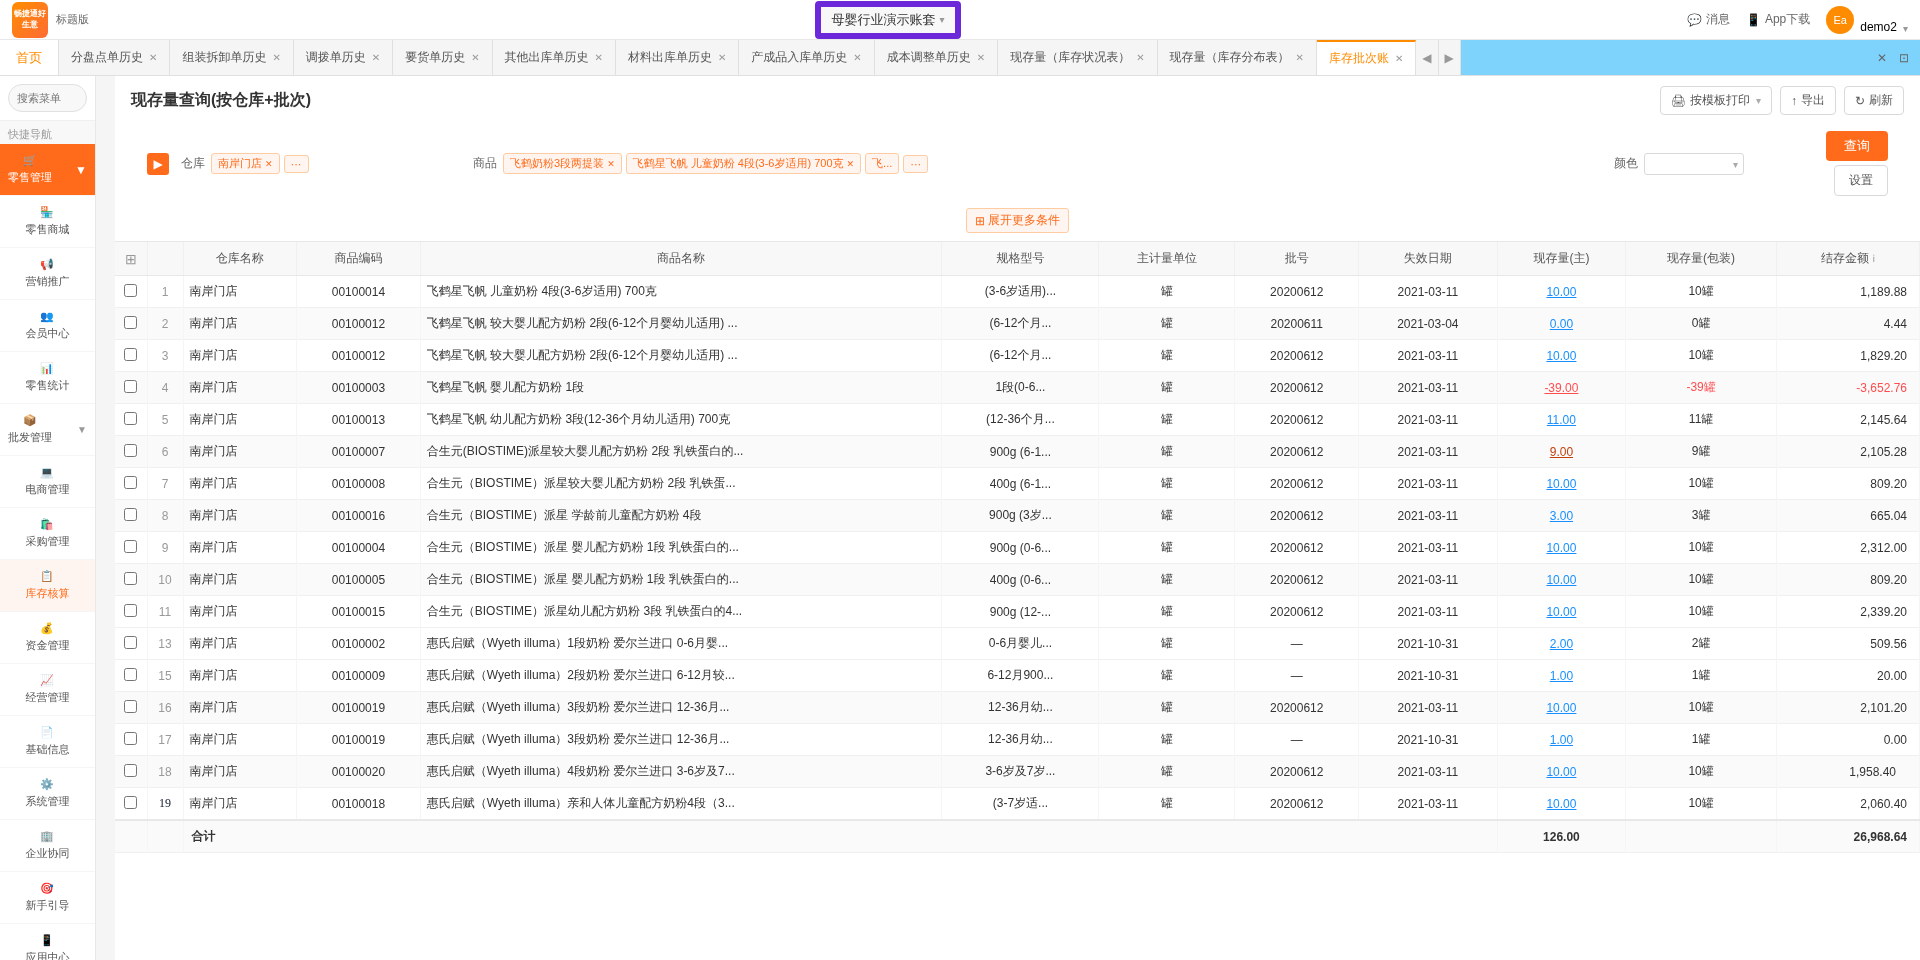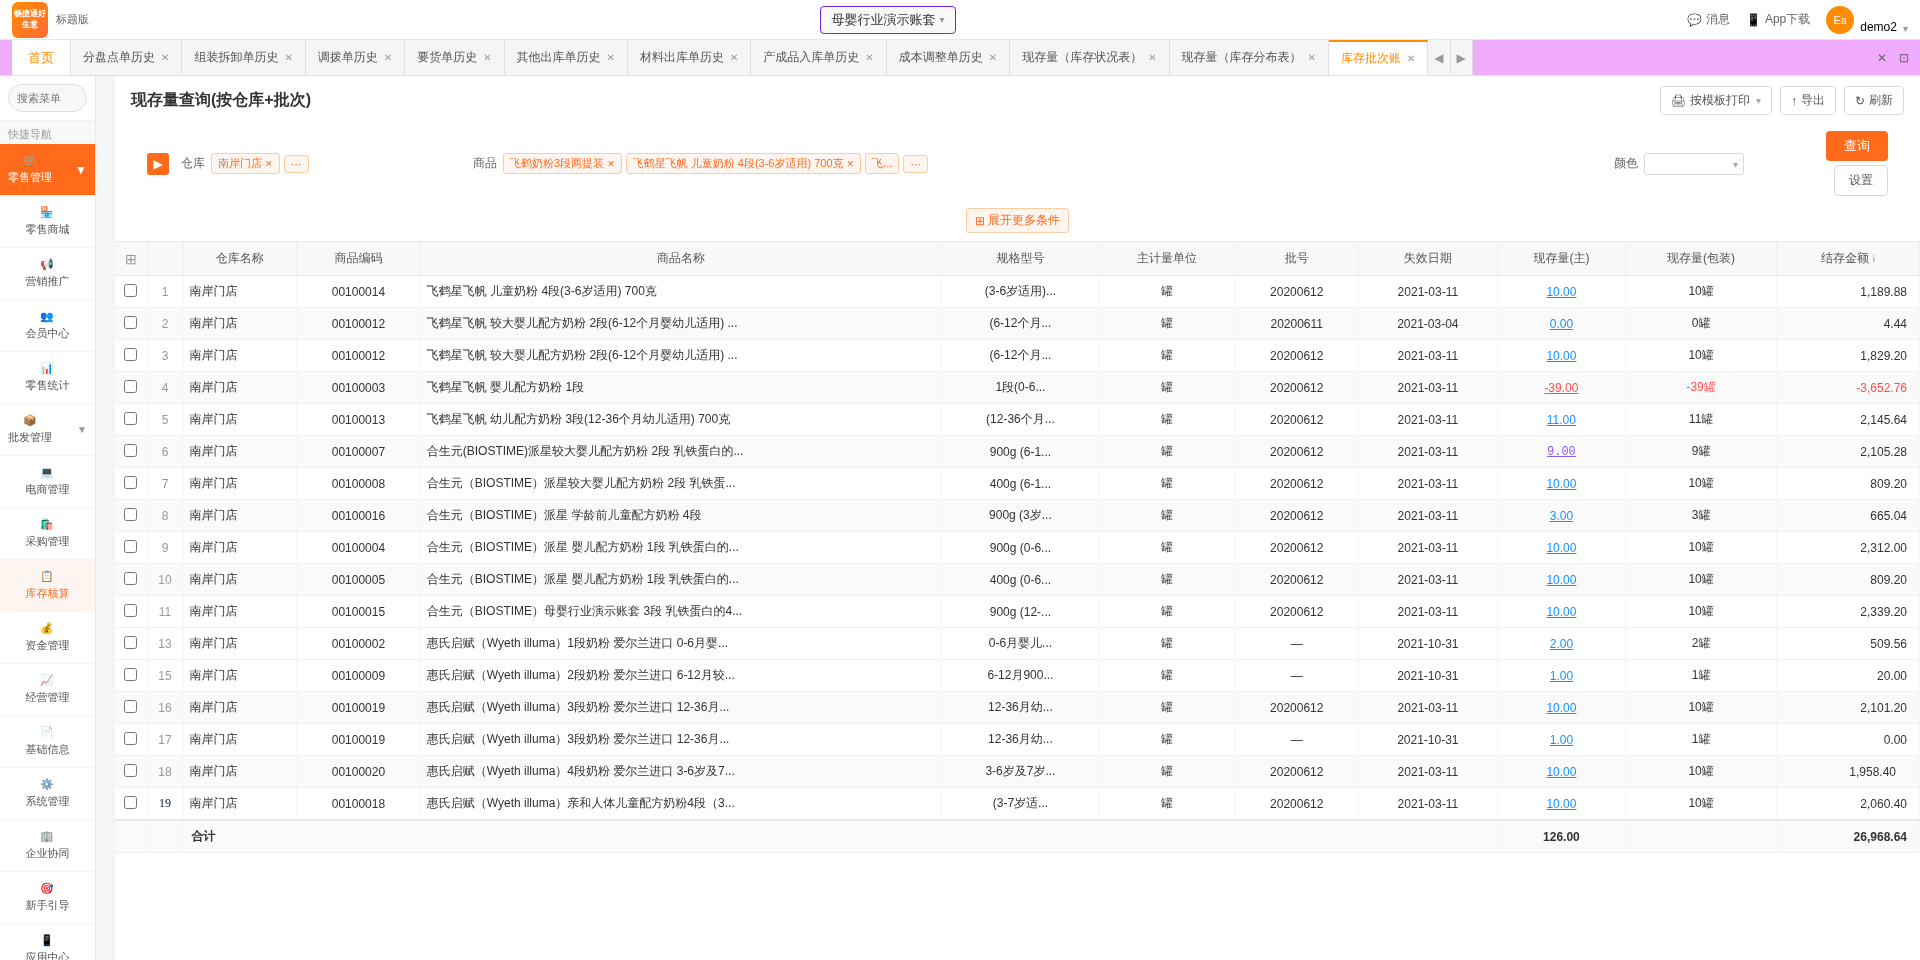--- a/index.html
+++ b/index.html
@@ -23,43 +23,43 @@
     .logo-box {
       width: 36px; height: 36px;
       background: linear-gradient(135deg, #ff8c00, #ff6b35);
       border-radius: 6px;
       display: flex; align-items: center; justify-content: center;
       color: #fff; font-size: 10px; font-weight: bold; text-align: center; line-height: 1.2;
     }
     .logo-text { font-size: 11px; color: #666; }
     .header-selector {
       display: flex; align-items: center; gap: 4px;
-      background: #f8f8f8; border: 1px solid #6d28d9; border-radius: 4px;
+      background: #f8f8f8; border: 6px solid #6d28d9; border-radius: 4px;
       padding: 4px 10px; cursor: pointer; color: #333; font-size: 13px;
     }
     .header-right {
       display: flex; align-items: center; gap: 16px;
     }
     .header-btn {
       display: flex; align-items: center; gap: 4px; color: #666; font-size: 12px; cursor: pointer;
     }
     .avatar {
       width: 28px; height: 28px; border-radius: 50%; background: #ff8c00;
       display: flex; align-items: center; justify-content: center; color: #fff; font-size: 11px;
     }
 
     
     .tab-bar {
       height: 36px;
-      background: #f0abfc;
+      background: #7dd3fc;
       border-bottom: 1px solid #e0e0e0;
       display: flex;
       align-items: center;
       overflow: hidden;
-      padding-left: 12px;
+      padding-left: 0;
     }
     .tab-home {
       height: 100%;
       padding: 0 16px;
       display: flex; align-items: center;
       background: #fff;
       color: #ff8c00;
       font-size: 13px;
       cursor: pointer;
       border-right: 1px solid #e0e0e0;
@@ -600,21 +600,21 @@
       <input type="checkbox" style="">
     </td>
     <td style="text-align:center;color:#999;">6</td>
     <td style="text-align:left;">南岸门店</td>
     <td>00100007</td>
     <td style="text-align:left;max-width:280px;overflow:hidden;text-overflow:ellipsis;">合生元(BIOSTIME)派星较大婴儿配方奶粉 2段 乳铁蛋白的...</td>
     <td>900g (6-1...</td>
     <td>罐</td>
     <td>20200612</td>
     <td>2021-03-11</td>
-    <td style="text-decoration:underline;color:#8b5cf6;cursor:pointer;font-family:Liberation Mono, monospace;">9.00</td>
+    <td style="text-decoration:underline;color:#c2410c;cursor:pointer;">9.00</td>
     <td style="">9罐</td>
     <td style="text-align:right;padding-right:12px;">2,105.28</td>
   </tr>
             <tr style="background: rgb(255, 255, 255);">
     <td style="text-align:center;">
       <input type="checkbox" style="">
     </td>
     <td style="text-align:center;color:#999;">7</td>
     <td style="text-align:left;">南岸门店</td>
     <td>00100008</td>
@@ -675,21 +675,21 @@
     <td style="">10罐</td>
     <td style="text-align:right;padding-right:12px;">809.20</td>
   </tr>
             <tr style="background: rgb(255, 255, 255);">
     <td style="text-align:center;">
       <input type="checkbox" style="">
     </td>
     <td style="text-align:center;color:#999;">11</td>
     <td style="text-align:left;">南岸门店</td>
     <td>00100015</td>
-    <td style="text-align:left;max-width:280px;overflow:hidden;text-overflow:ellipsis;">合生元（BIOSTIME）母婴行业演示账套 3段 乳铁蛋白的4...</td>
+    <td style="text-align:left;max-width:280px;overflow:hidden;text-overflow:ellipsis;">合生元（BIOSTIME）派星幼儿配方奶粉 3段 乳铁蛋白的4...</td>
     <td>900g (12-...</td>
     <td>罐</td>
     <td>20200612</td>
     <td>2021-03-11</td>
     <td style="text-decoration:underline;color:#1890ff;cursor:pointer;">10.00</td>
     <td style="">10罐</td>
     <td style="text-align:right;padding-right:12px;">2,339.20</td>
   </tr>
             <tr style="background: rgb(255, 255, 255);">
     <td style="text-align:center;">

